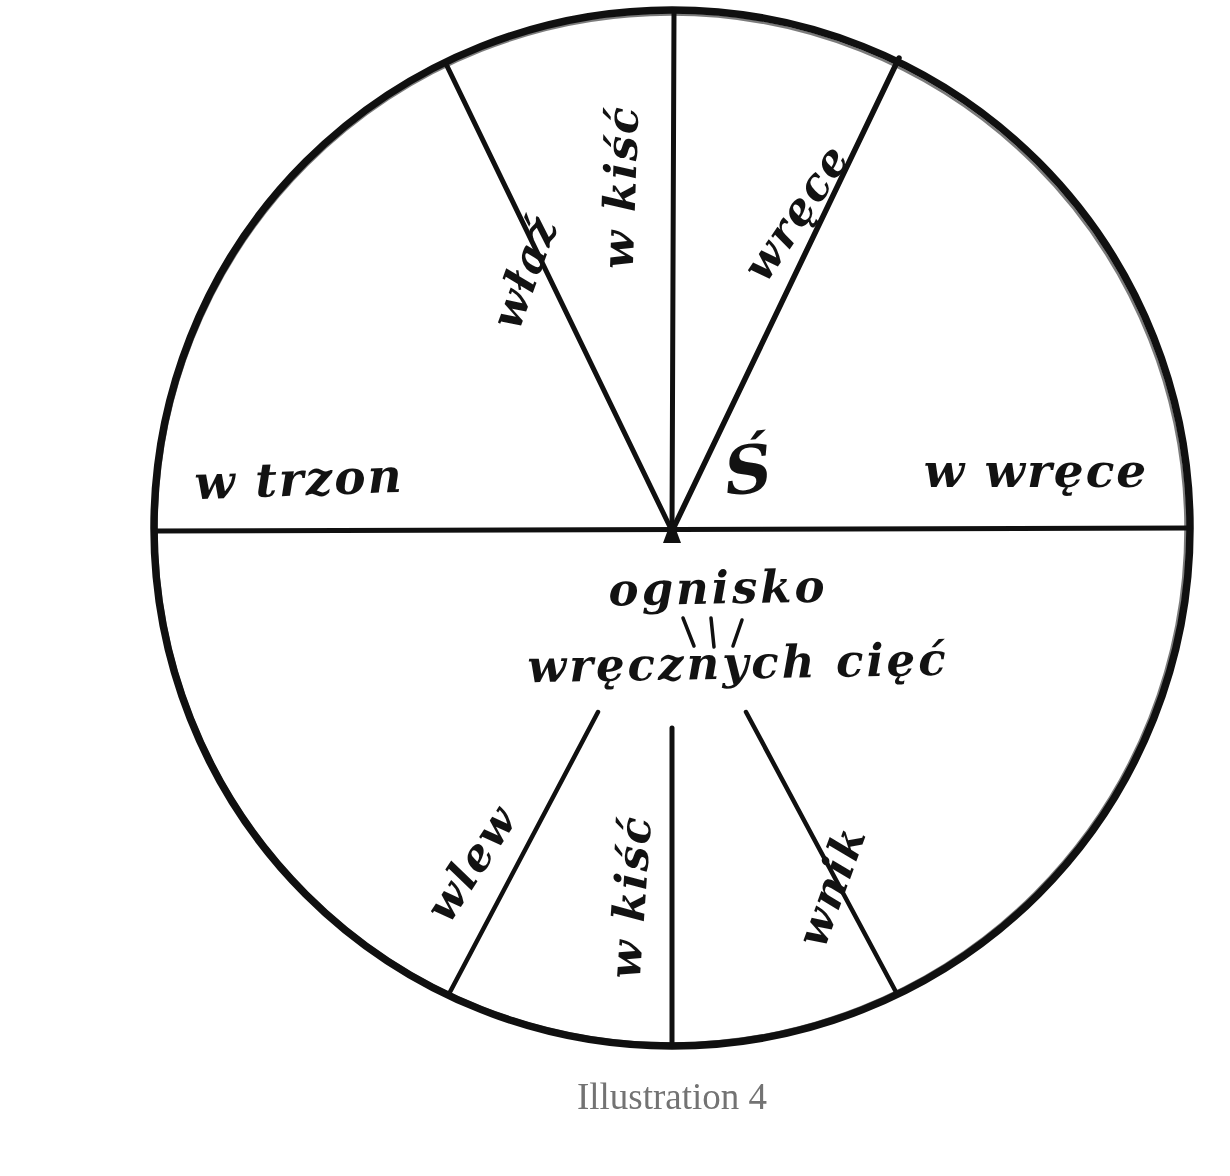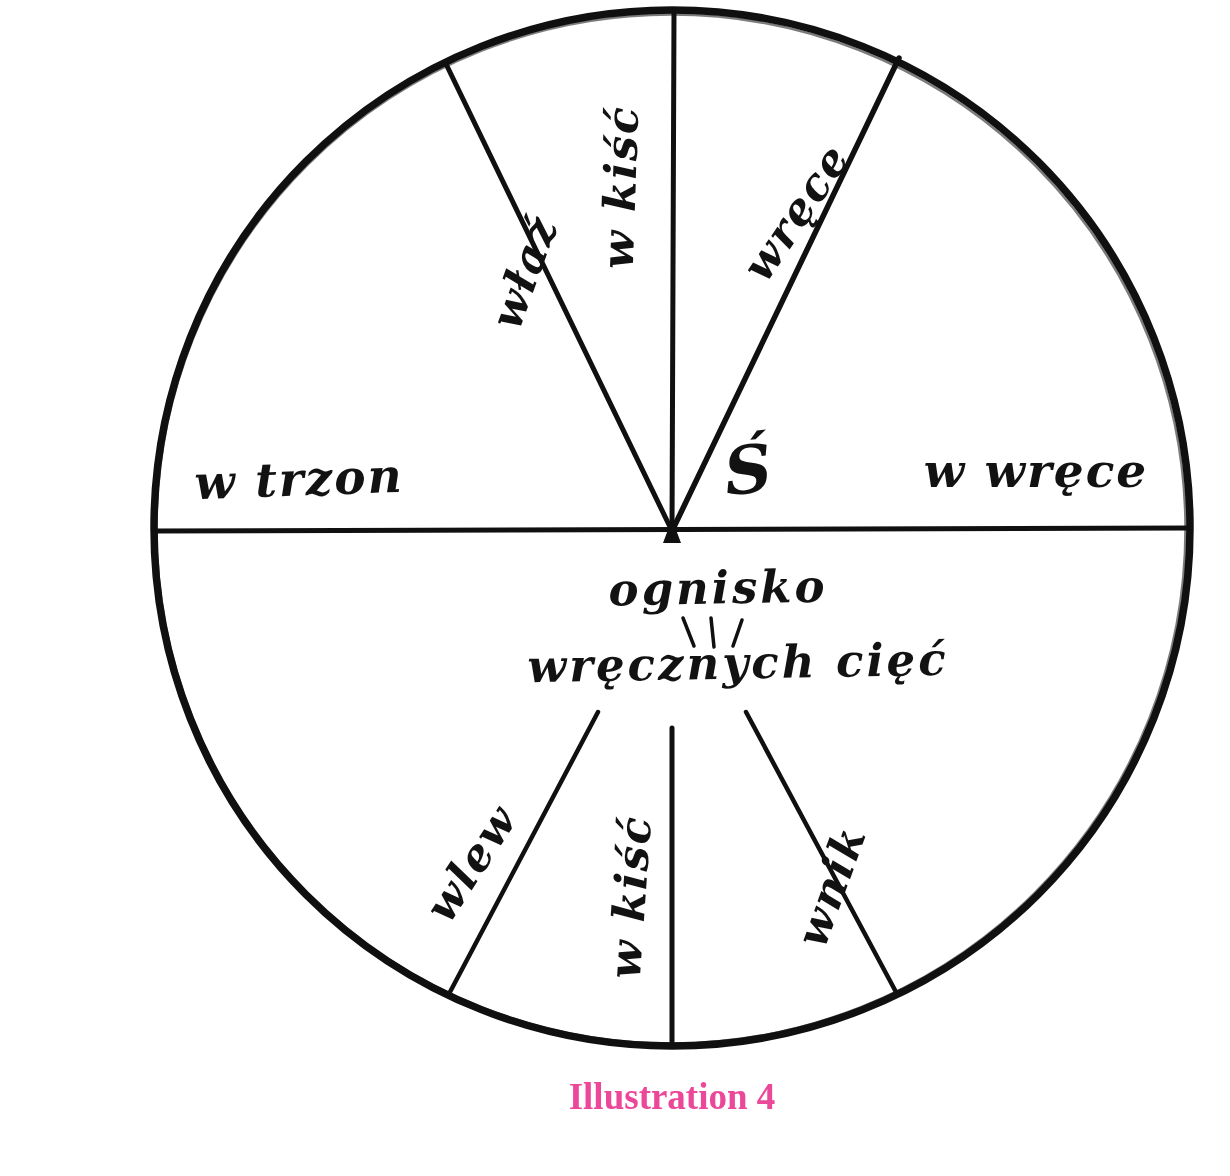--- a/index.html
+++ b/index.html
@@ -42,24 +42,24 @@
   .label.center-text {
     font-size: 45px;
     letter-spacing: 3px;
   }
   .caption {
     position: absolute;
     left: 672px;
     top: 1096px;
     transform: translate(-50%, -50%);
     font-family: "Liberation Serif", "DejaVu Serif", serif;
-    font-weight: 700;
+    font-weight: 400;
     font-style: normal;
     font-size: 37px;
-    color: #ec4899;
+    color: #737373;
     white-space: nowrap;
   }
   
   .lbl-top          { left: 620px; top: 187px;  transform: translate(-50%,-50%) rotate(-88deg); }
   .lbl-upper-left   { left: 524px; top: 272px;  transform: translate(-50%,-50%) rotate(-70deg); }
   .lbl-upper-right  { left: 796px; top: 212px;  transform: translate(-50%,-50%) rotate(-56deg); }
   .lbl-left         { left: 299px; top: 479px;  transform: translate(-50%,-50%) rotate(-2deg); }
   .lbl-right        { left: 1036px; top: 470px; transform: translate(-50%,-50%); }
   .lbl-s            { left: 748px; top: 470px;  transform: translate(-50%,-50%) rotate(-6deg); }
   .lbl-ognisko      { left: 718px; top: 588px;  transform: translate(-50%,-50%) rotate(-1deg); }

